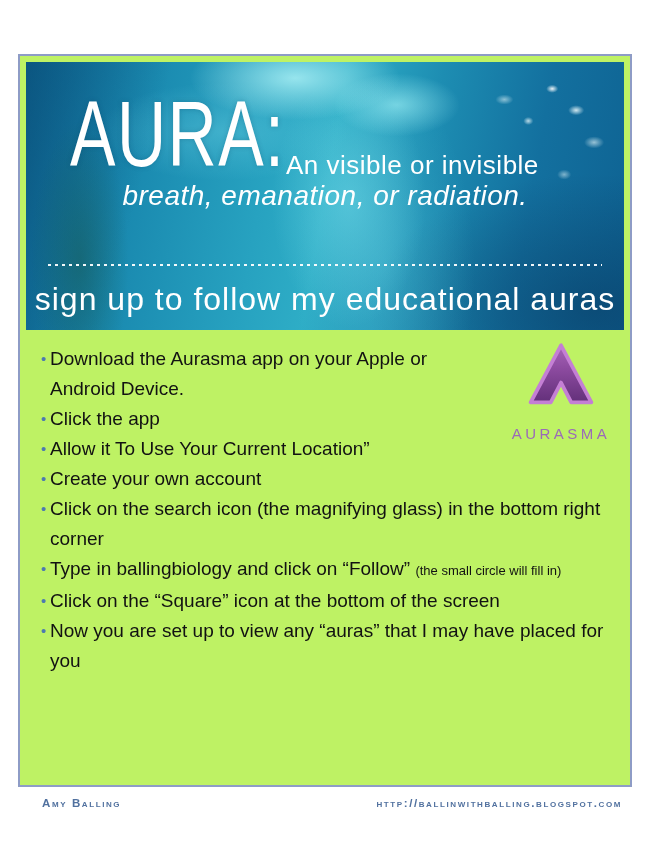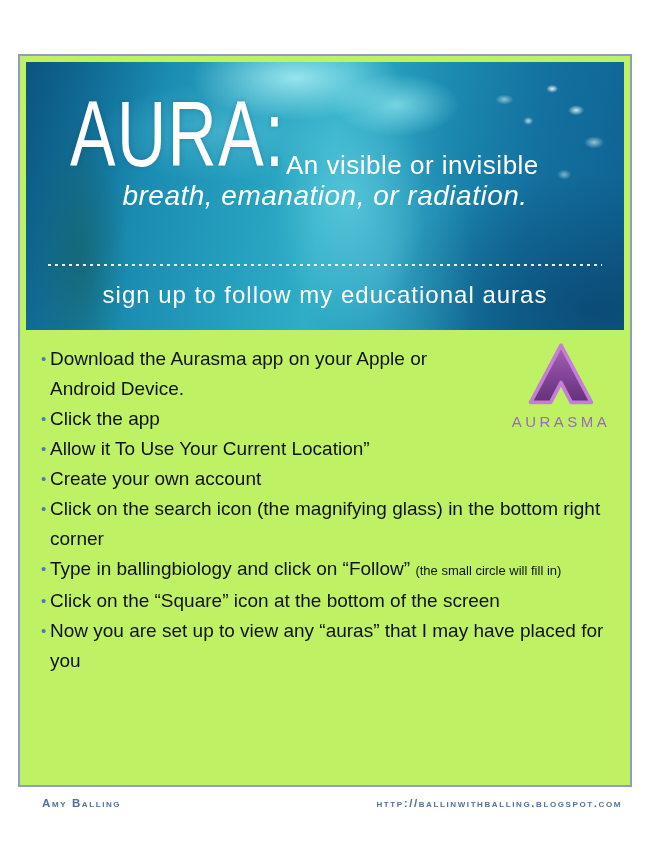--- a/index.html
+++ b/index.html
@@ -60,37 +60,37 @@
     font-size:28px;font-weight:200;letter-spacing:.5px;font-style:italic;
   }
   .hero-dash{
     position:absolute;left:22px;right:22px;top:202px;height:2px;
     background:repeating-linear-gradient(90deg,#ffffff 0 3px, transparent 3px 7px);
     opacity:.95;
   }
   .hero-tagline{
     position:absolute;left:0;top:219px;width:100%;
     text-align:center;
-    font-size:24px;font-weight:200;letter-spacing:1px;
+    font-size:32px;font-weight:200;letter-spacing:1px;
   }
   
   .content{
     position:relative;
     padding:6px 2px 0 7px;
     color:#121212;
   }
   .logo-block{
     float:right;
     width:118px;
     margin:4px 2px 8px 16px;
     text-align:center;
   }
   .logo-block svg{display:block;margin:0 auto;}
   .logo-word{
-    margin-top:3px;
+    margin-top:15px;
     font-size:15px;
     letter-spacing:3.5px;
     color:#9b6ab8;
     font-weight:300;
   }
   ul.steps{
     margin:8px;padding:0;list-style:none;
     font-size:19px;line-height:30px;
   }
   ul.steps li{

